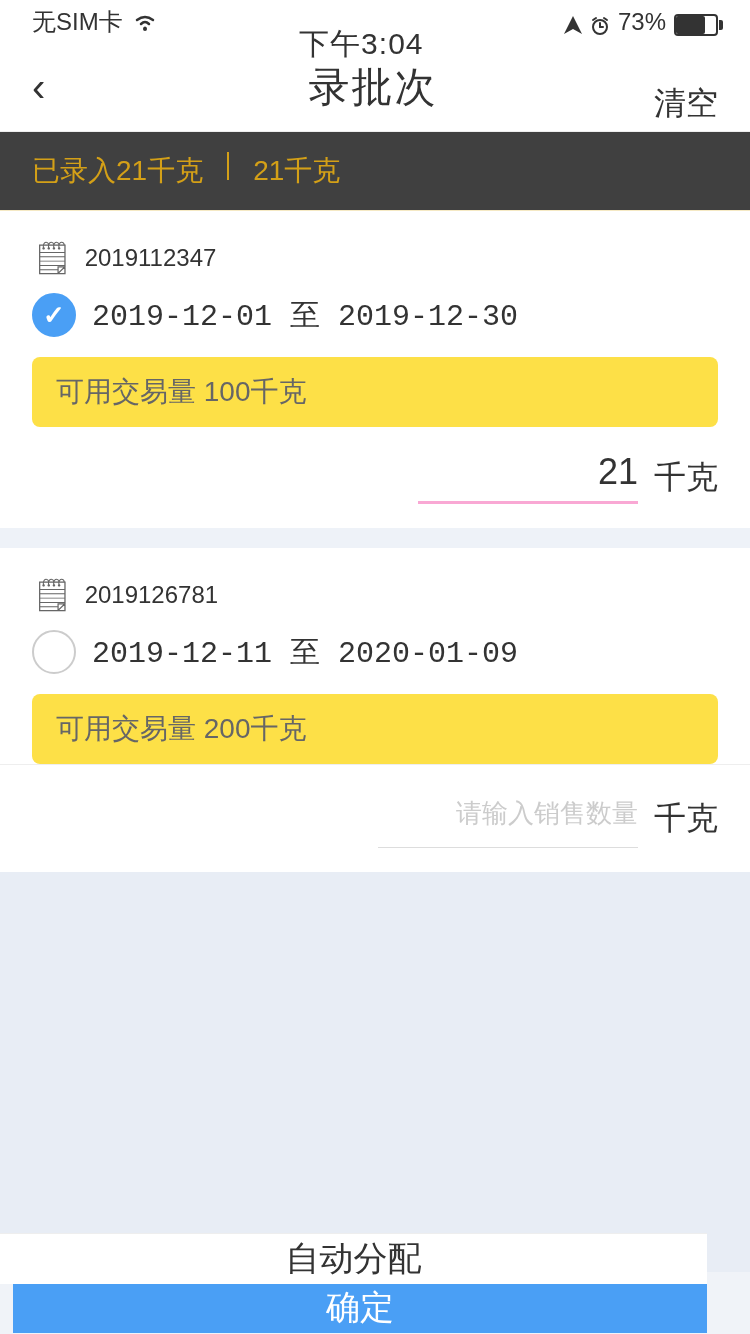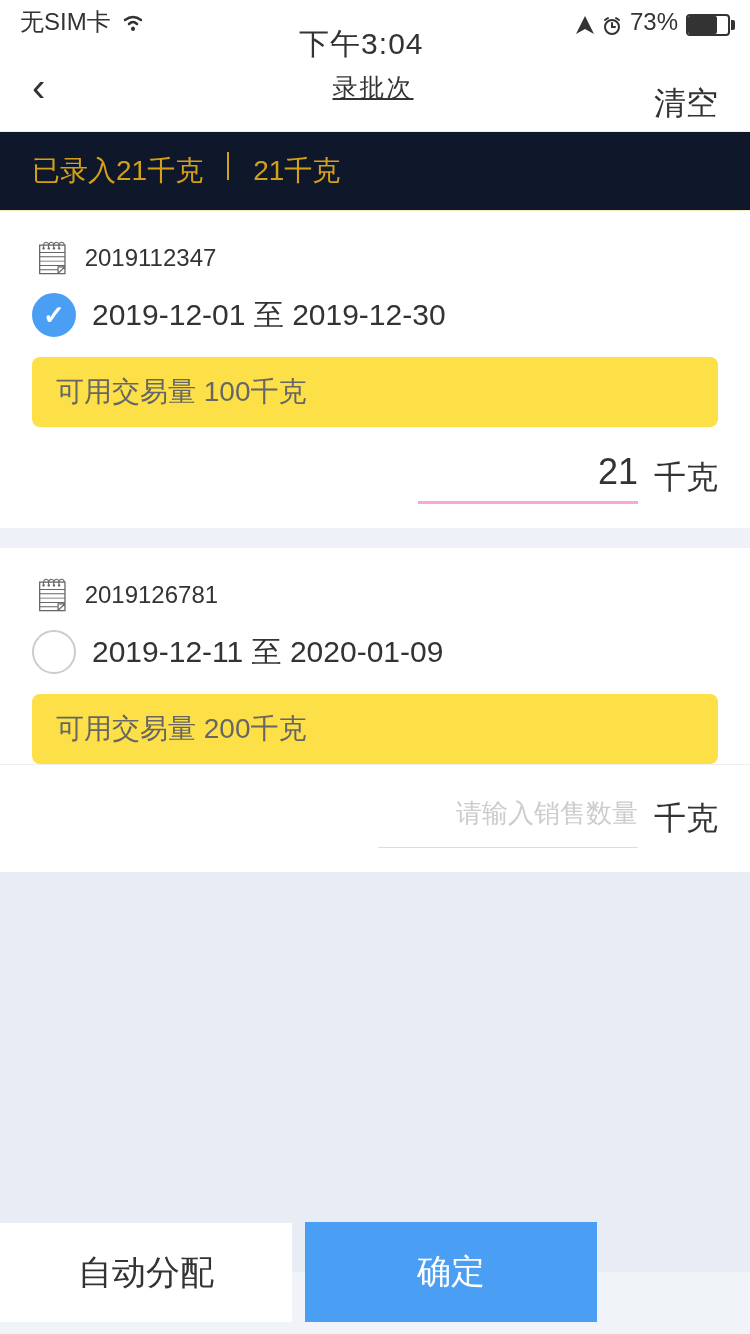--- a/index.html
+++ b/index.html
@@ -15,21 +15,21 @@
     }
 
     
     .status-bar {
       width: 100%;
       height: 44px;
       background: #fff;
       display: flex;
       align-items: center;
       justify-content: space-between;
-      padding: 0 20px;
+      padding: 0 32px;
       font-size: 24px;
       color: #333;
     }
     .status-bar-left {
       display: flex;
       align-items: center;
       gap: 8px;
       font-size: 24px;
     }
     .status-bar-center {
@@ -81,37 +81,36 @@
       padding: 0 32px;
       border-bottom: 1px solid #eee;
     }
     .nav-back {
       font-size: 40px;
       color: #333;
       cursor: pointer;
       width: 60px;
     }
     .nav-title {
-      font-size: 25px;
+      font-size: 41px;
       font-weight: 500;
       color: #333;
       letter-spacing: 2px;
-      text-decoration: underline;
     }
     .nav-clear {
       font-size: 32px;
       color: #333;
       cursor: pointer;
       margin-top: 32px;
     }
 
     
     .info-banner {
       width: 100%;
-      background: #0f172a;
+      background: #404040;
       padding: 20px 32px;
       display: flex;
       align-items: flex-start;
       gap: 24px;
       border-bottom: 1px solid #f5e9c4;
     }
     .info-banner-item {
       font-size: 28px;
       color: #d4a017;
       font-weight: 500;
@@ -172,20 +171,21 @@
     .radio-circle.checked::after {
       content: '✓';
       color: #fff;
       font-size: 26px;
       font-weight: bold;
     }
 
     .batch-date {
       font-size: 30px;
       color: #333;
+      font-family: Liberation Mono, monospace;
     }
 
     .batch-availability {
       background: #fde047;
       border-radius: 8px;
       padding: 16px 24px;
       font-size: 28px;
       color: #666;
       margin-bottom: 0;
     }
@@ -250,24 +250,25 @@
     
     .gray-area {
       background: #e8edf5;
       flex: 1;
       min-height: 400px;
     }
 
     
     .bottom-buttons {
       position: fixed;
-      bottom: 12px;
-      width: 597px;
+      bottom: 1px;
+      width: 707px;
       height: 100px;
       display: flex;
+      flex-direction: column;
     }
 
     .btn-auto {
       flex: 1;
       background: #fff;
       border: none;
       font-size: 34px;
       color: #333;
       cursor: pointer;
       border-top: 1px solid #eee;

